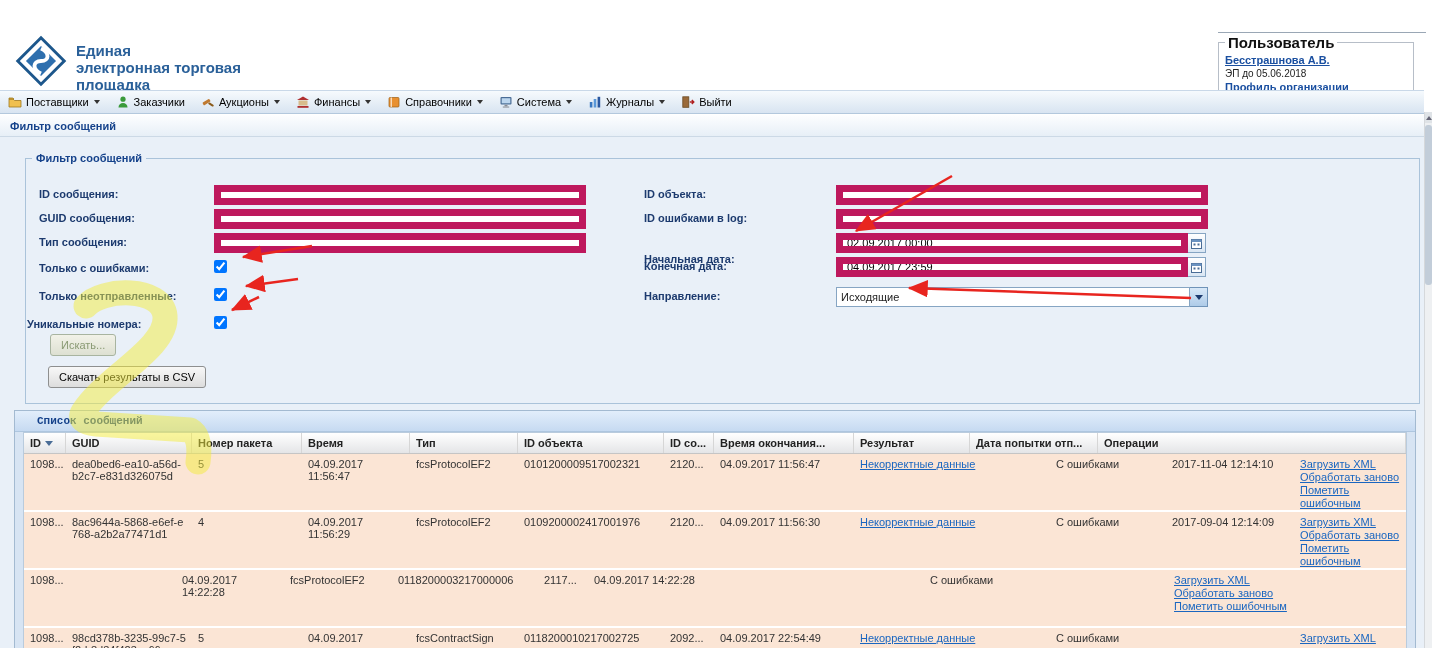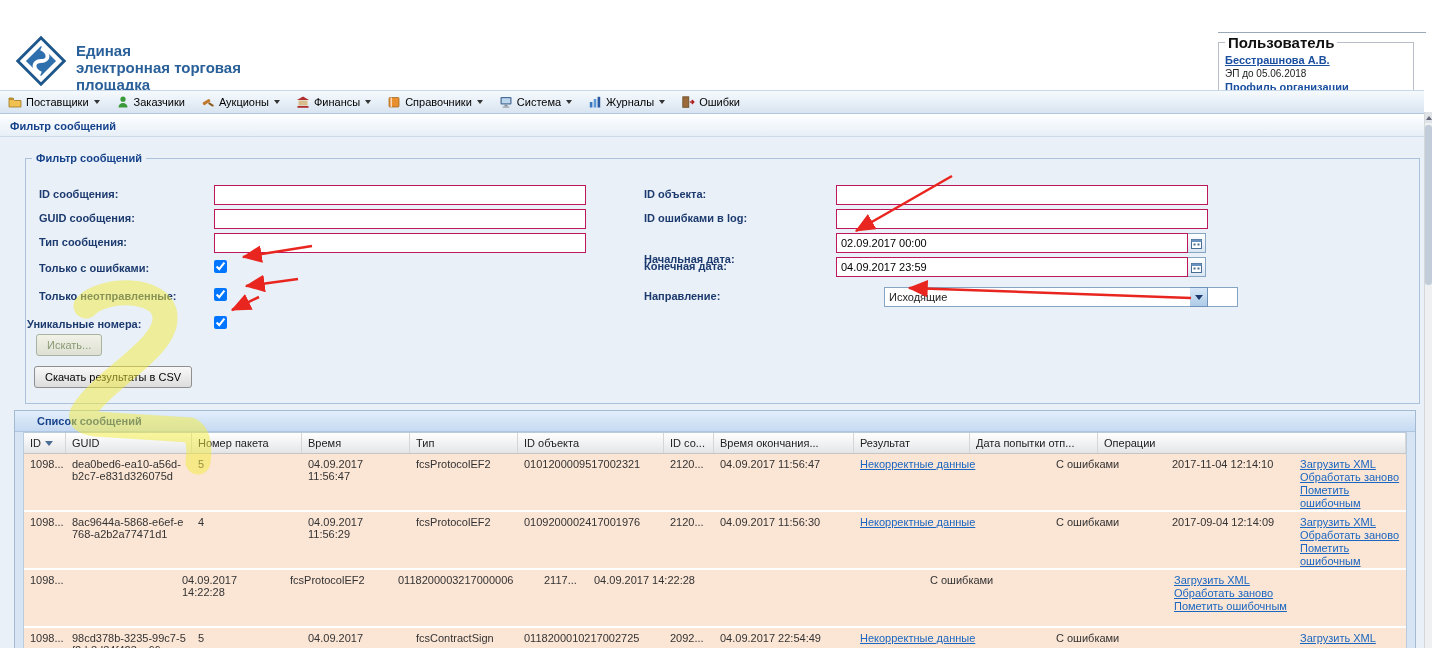--- a/index.html
+++ b/index.html
@@ -33,44 +33,44 @@
     background:linear-gradient(#fdfeff,#e7eff7); border-bottom:1px solid #ccd9e6;
     display:flex; align-items:center; padding-left:10px; color:#15428b; font-weight:bold; }
 
   
   .content { position:absolute; top:137px; left:0; width:1424px; height:511px; background:#e9f0f8; }
 
   .filterbox { position:absolute; left:25px; top:15px; width:1395px; height:252px;
     border:1px solid #aac3da; margin:0; padding:0; }
   .filterbox legend { font-weight:bold; color:#15428b; padding:0 4px; margin-left:6px; font-size:11px; }
   .flabel { position:absolute; font-weight:bold; color:#1c3a6e; white-space:nowrap; }
-  .ftext { position:absolute; width:372px; height:20px; border:1px solid #be185d; background:#fff;
+  .ftext { position:absolute; width:372px; height:20px; border:7px solid #be185d; background:#fff;
     font:11px "Liberation Sans",sans-serif; padding:1px 4px; }
   .ftext.short { width:352px; }
   .fcheck { position:absolute; width:13px; height:13px; margin:0; }
   .sidebtn { position:absolute; width:18px; height:20px; border:1px solid #86a5c3; border-left:none;
     background:linear-gradient(#ffffff,#d9e6f3); display:flex; align-items:center; justify-content:center; cursor:pointer; padding:0; }
   .combo-text { position:absolute; width:354px; height:20px; border:1px solid #86a5c3; background:#fff;
-    padding:3px 4px; cursor:pointer;margin-left:48px; }
+    padding:3px 4px; cursor:pointer; }
   .combo-btn { position:absolute; width:18px; height:20px; border:1px solid #6f93b8; border-left:none;
     background:linear-gradient(#d8e8f8,#aecbe8); display:flex; align-items:center; justify-content:center; cursor:pointer; }
   .dn-arrow { width:0; height:0; border-left:4px solid transparent; border-right:4px solid transparent; border-top:5px solid #1c3a6e; }
   .btn { position:absolute; height:22px; border:1px solid #8e8f8f; border-radius:3px;
-    background:linear-gradient(#f8f8f8,#dddddd); font:11px "Liberation Sans",sans-serif; padding:0 10px; cursor:pointer; }
+    background:linear-gradient(#f8f8f8,#dddddd); font:11px "Liberation Sans",sans-serif; padding:0 10px; cursor:pointer;margin-left:14px; }
   .btn.disabled { color:#8a9a74; border-color:#a8b4a0; background:linear-gradient(#f2f2e8,#dde0d2); }
 
   
   .results { position:absolute; left:14px; top:273px; width:1402px; height:500px;
     border:1px solid #a3bad1; background:#d7e4f3; }
   .results-header { height:21px; background:linear-gradient(#e2eefb,#c6daf1); border-bottom:1px solid #aec6df;
-    display:flex; align-items:center; padding-left:22px; color:#15428b; font-weight:bold; }
+    display:flex; align-items:center; padding-left:22px; color:#15428b; font-weight:bold;font-family:Liberation Mono, monospace; }
   .grid { margin:0 8px 8px 8px; border:1px solid #b9cbdd; background:#fff; overflow:hidden; height:460px; }
   .ghead { display:flex; background:linear-gradient(#ffffff,#e4e5e7); border-bottom:1px solid #c5c5c5; }
   .hcell { padding:4px 6px; border-right:1px solid #d6d6d6; color:#222; white-space:nowrap; overflow:hidden;
-    display:flex; align-items:center; gap:4px; cursor:pointer; }
+    display:flex; align-items:center; gap:4px; cursor:pointer;font-weight:bold; }
   .gcell { padding:4px 6px; color:#333; overflow:hidden; }
   .grow { display:flex; background:#fbe5d5; border-bottom:2px solid #fff; height:58px; }
   .c0{width:42px}.c1{width:126px}.c2{width:110px}.c3{width:108px}.c4{width:108px}.c5{width:146px}
   .c6{width:50px}.c7{width:140px}.c8{width:196px}.c9{width:116px}.c10{width:128px}.c11{flex:1}
   .guid { word-break:break-all; }
   .lnk { color:#1a66c0; text-decoration:underline; }
   .ops a { display:block; line-height:13px; }
   .sort-caret { width:0; height:0; border-left:4px solid transparent; border-right:4px solid transparent; border-top:5px solid #4a6d96; }
 
   
@@ -164,21 +164,21 @@
         <rect x="9.6" y="1.8" width="2.6" height="10.7" fill="#2a58a0"></rect>
       </svg>
     <span>Журналы</span>
     <span class="caret"></span>
   </div>
   <div class="menu-item">
     <svg width="14" height="14">
         <rect x="1.8" y="1.8" width="6" height="10.5" fill="#9a6a3a" stroke="#6a4a22" stroke-width="0.8"></rect>
         <path d="M8.8 7h4M10.8 5l2 2-2 2" stroke="#b02020" stroke-width="1.4" fill="none"></path>
       </svg>
-    <span>Ошибки</span>
+    <span>Выйти</span>
   </div>
 </div>
 
 <div class="pagetitle">
   <span>Фильтр сообщений</span>
 </div>
 
 <div class="content">
 
   <fieldset class="filterbox">

